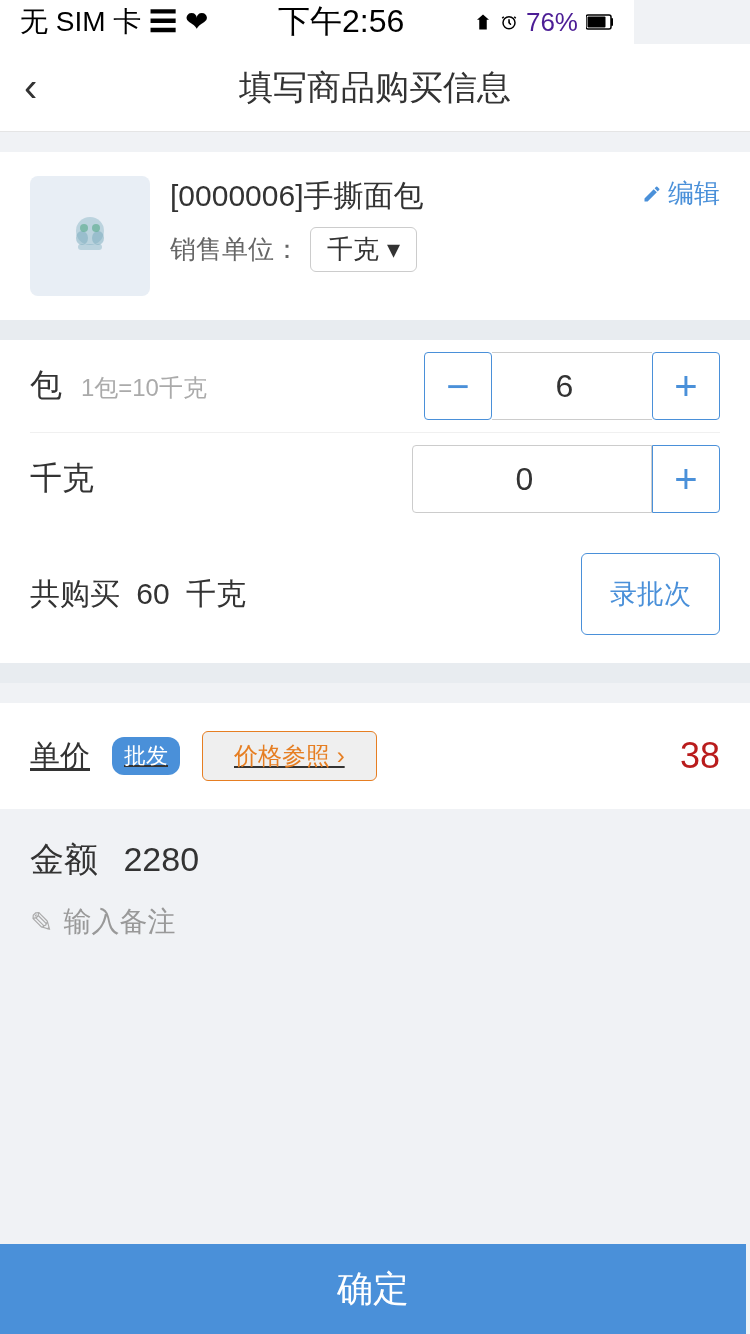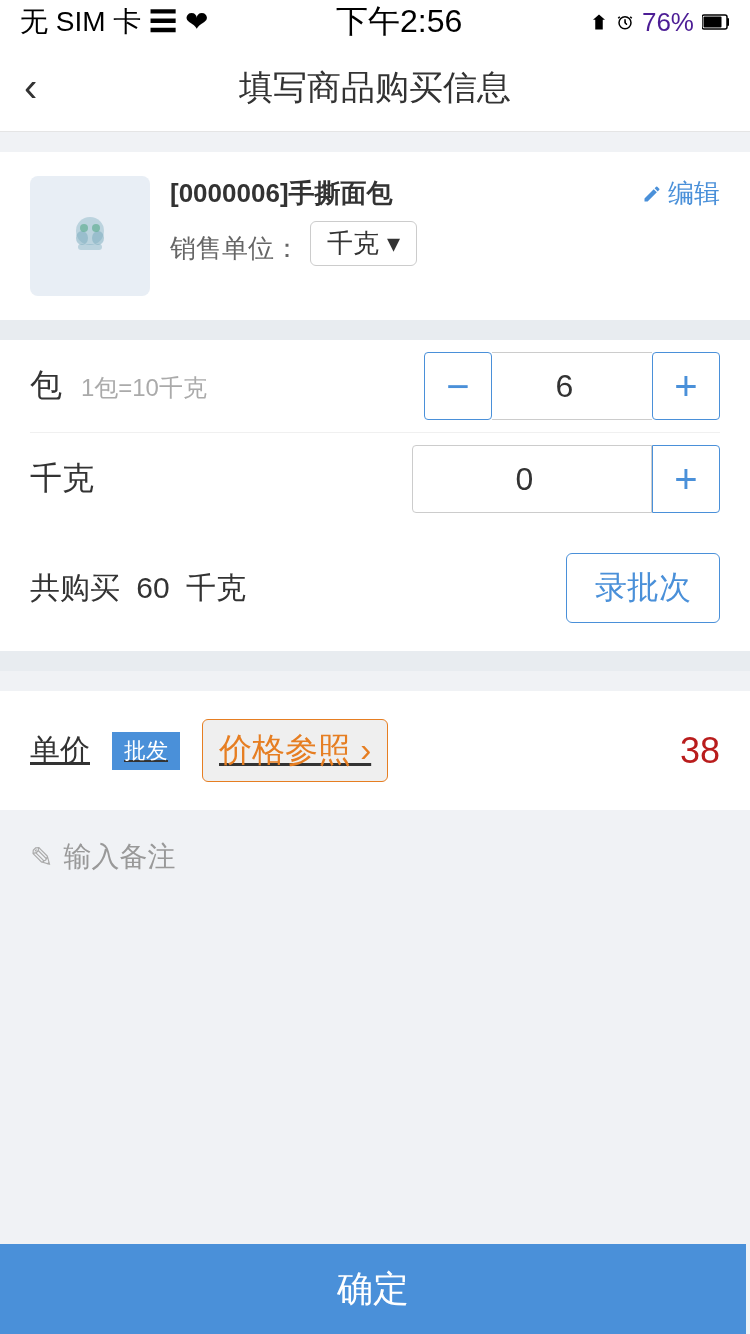--- a/index.html
+++ b/index.html
@@ -8,21 +8,21 @@
       width: 750px;
       min-height: 1334px;
       font-family: -apple-system, 'PingFang SC', 'Helvetica Neue', sans-serif;
       background: #f0f2f5;
       position: relative;
       overflow-x: hidden;
     }
 
     
     .status-bar {
-      width: 750px;
+      width: 634px;
       height: 44px;
       background: #fff;
       display: flex;
       align-items: center;
       justify-content: space-between;
       padding: 0 20px;
       font-size: 28px;
     }
     .status-left { font-size: 28px; color: #000; }
     .status-center { font-size: 32px; font-weight: 500; color: #000; }
@@ -66,23 +66,23 @@
       height: 120px;
       background: #e8eef5;
       border-radius: 8px;
       display: flex;
       align-items: center;
       justify-content: center;
       flex-shrink: 0;
     }
     .product-image svg { width: 60px; height: 60px; }
     .product-info { flex: 1; }
-    .product-name { font-size: 26px; color: #333; font-weight: 700; margin-bottom: 10px; }
+    .product-name { font-size: 30px; color: #333; font-weight: 400; margin-bottom: 10px; }
     .product-stock { font-size: 26px; color: #999; margin-bottom: 10px; }
-    .product-unit { font-size: 26px; color: #666; display: flex; align-items: flex-end; gap: 10px; }
+    .product-unit { font-size: 26px; color: #666; display: flex; align-items: center; gap: 10px; }
     .unit-select {
       border: 1px solid #ccc;
       border-radius: 6px;
       padding: 4px 16px;
       font-size: 26px;
       color: #333;
       background: #fff;
       display: inline-flex;
       align-items: center;
       gap: 8px;
@@ -176,22 +176,22 @@
       align-items: center;
       justify-content: space-between;
     }
     .summary-text {
       font-size: 30px;
       color: #333;
     }
     .batch-btn {
       border: 1px solid #4a90d9;
       border-radius: 6px;
-      padding: 12px 28px;
-      font-size: 32px;
+      padding: 22px 28px;
+      font-size: 27px;
       color: #4a90d9;
       background: #fff;
       cursor: pointer;
     }
 
     
     .price-section {
       background: #fff;
       margin-top: 20px;
       padding: 28px 30px;
@@ -205,28 +205,28 @@
       display: flex;
       align-items: center;
       gap: 22px;
       text-decoration: underline;
     }
     .price-tag {
       background: #4a90d9;
       color: #fff;
       font-size: 22px;
       padding: 4px 12px;
-      border-radius: 0;
+      border-radius: 12px;
       text-align: right;
     }
     .price-ref-btn {
       border: 1px solid #e67e22;
       color: #e67e22;
-      font-size: 33px;
-      padding: 8px 16px;
+      font-size: 24px;
+      padding: 8px 31px;
       border-radius: 6px;
       cursor: pointer;
       display: flex;
       align-items: center;
       gap: 6px;
     }
     .price-value {
       font-size: 36px;
       color: #b91c1c;
       font-weight: 500;
@@ -376,20 +376,24 @@
 <div class="price-section">
   <div class="price-label">
     <span>单价</span>
     <span class="price-tag">批发</span>
     <button class="price-ref-btn">价格参照 ›</button>
   </div>
   <div class="price-value">38</div>
 </div>
 
 <div class="amount-section">
+  <div class="amount-row">
+    <span>金额</span>
+    <span style="margin-left:16px;">2280</span>
+  </div>
   <div class="note-row">
     <span class="note-icon">✎</span>
     <span>输入备注</span>
   </div>
 </div>
 
 <div class="gray-area"></div>
 
 <div class="footer">
   <span class="footer-btn">确定</span>

